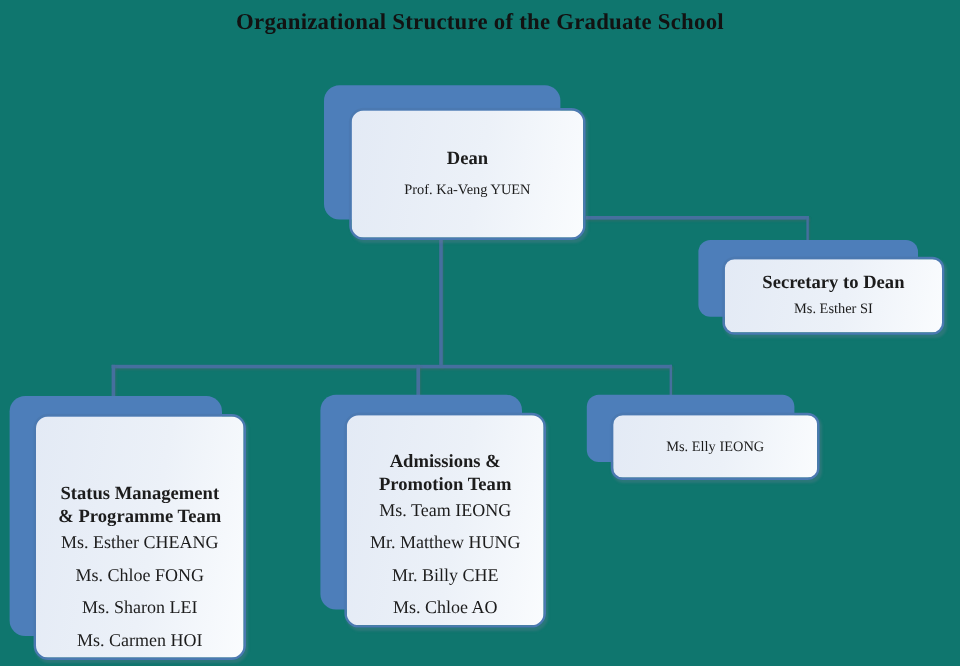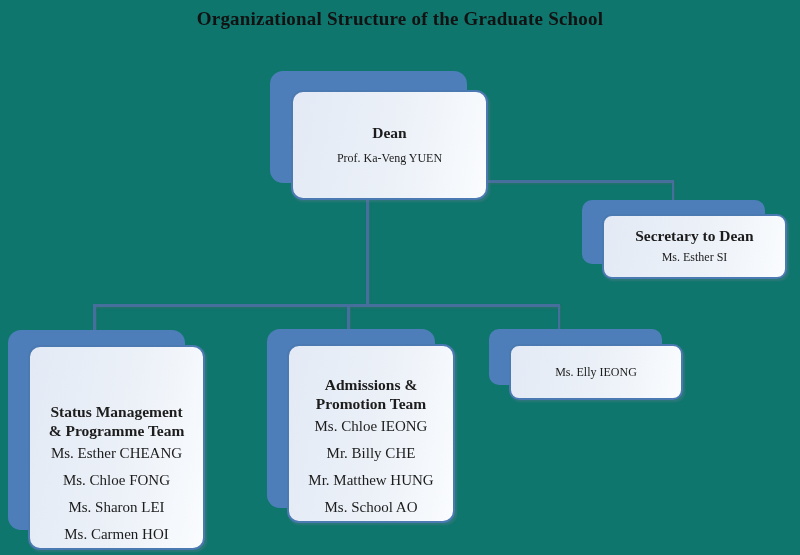--- a/index.html
+++ b/index.html
@@ -132,24 +132,24 @@
     <div class="member">Ms. Esther CHEANG</div>
     <div class="member">Ms. Chloe FONG</div>
     <div class="member">Ms. Sharon LEI</div>
     <div class="member">Ms. Carmen HOI</div>
   </div>
 
   <div class="backing adm-backing"></div>
   <div class="card team adm-card">
     <div class="node-title">Admissions &amp;</div>
     <div class="node-title">Promotion Team</div>
-    <div class="member">Ms. Chloe IEONG</div>
+    <div class="member">Ms. Team IEONG</div>
+    <div class="member">Mr. Matthew HUNG</div>
     <div class="member">Mr. Billy CHE</div>
-    <div class="member">Mr. Matthew HUNG</div>
-    <div class="member">Ms. School AO</div>
+    <div class="member">Ms. Chloe AO</div>
   </div>
 
   <div class="backing elly-backing"></div>
   <div class="card elly-card">
     <div class="node-name">Ms. Elly IEONG</div>
   </div>
 
 </div>
 
 </body></html>

